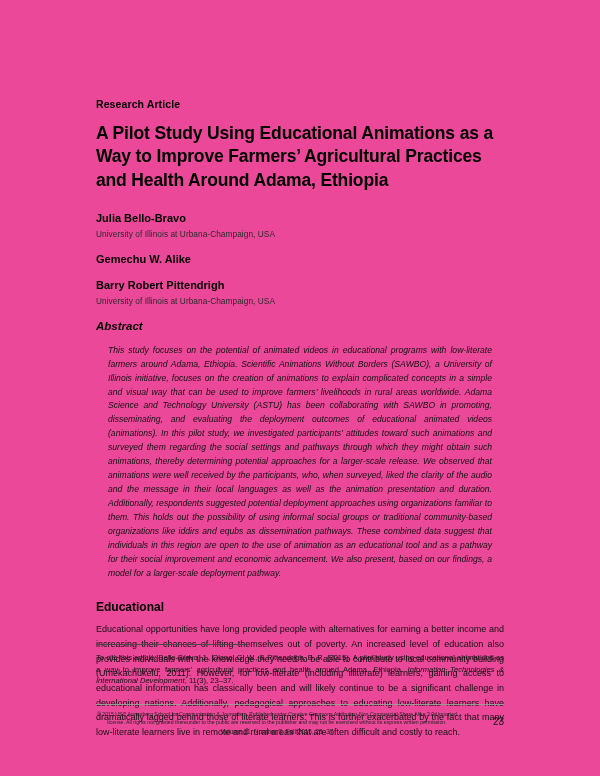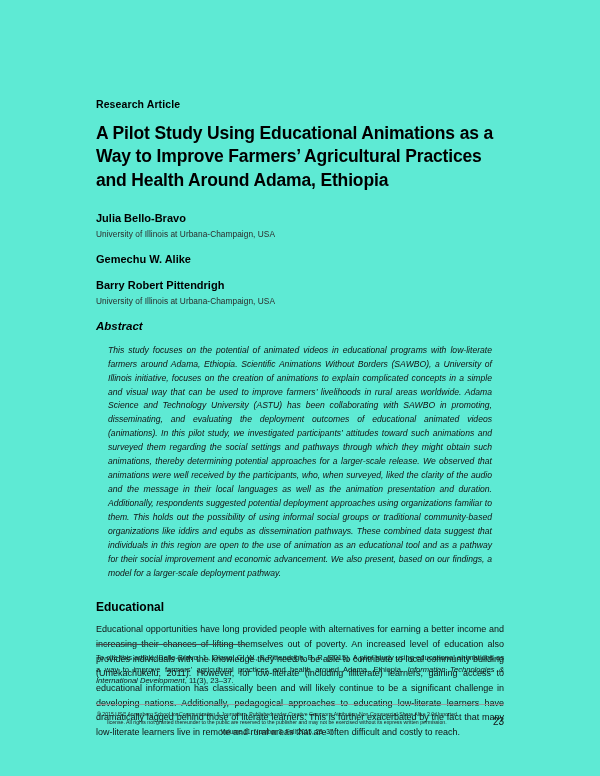--- a/index.html
+++ b/index.html
@@ -13,21 +13,21 @@
     font-family: "Liberation Sans", sans-serif;
     color: #000000;
     position: relative;
     overflow: hidden;
   }
   .page {
     position: absolute;
     left: 0; top: 0;
     width: 600px;
     height: 776px;
-    background: #5eead4;
+    background: #ec4899;
   }
   .content {
     position: absolute;
     left: 96px;
     top: 98px;
     width: 408px;
   }
   .article-type {
     font-size: 10.5px;
     font-weight: bold;

